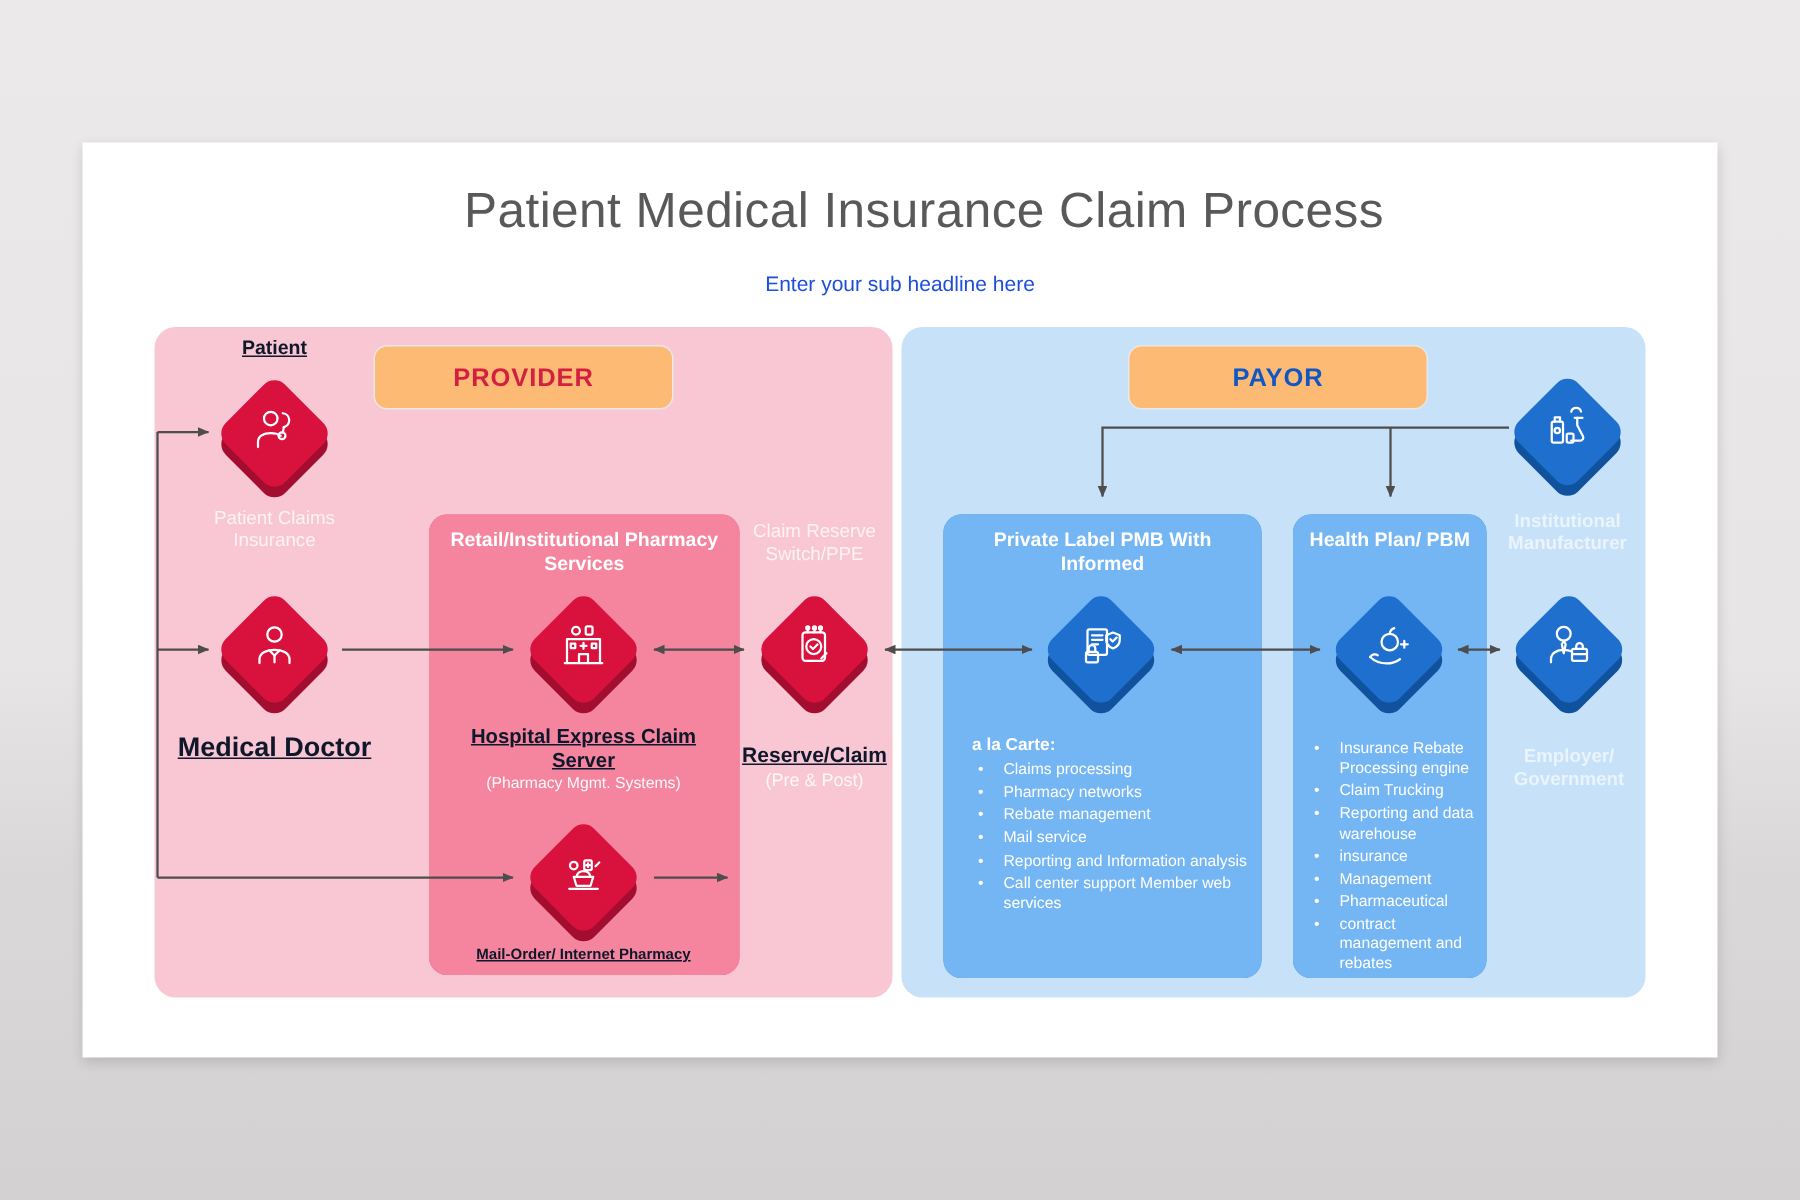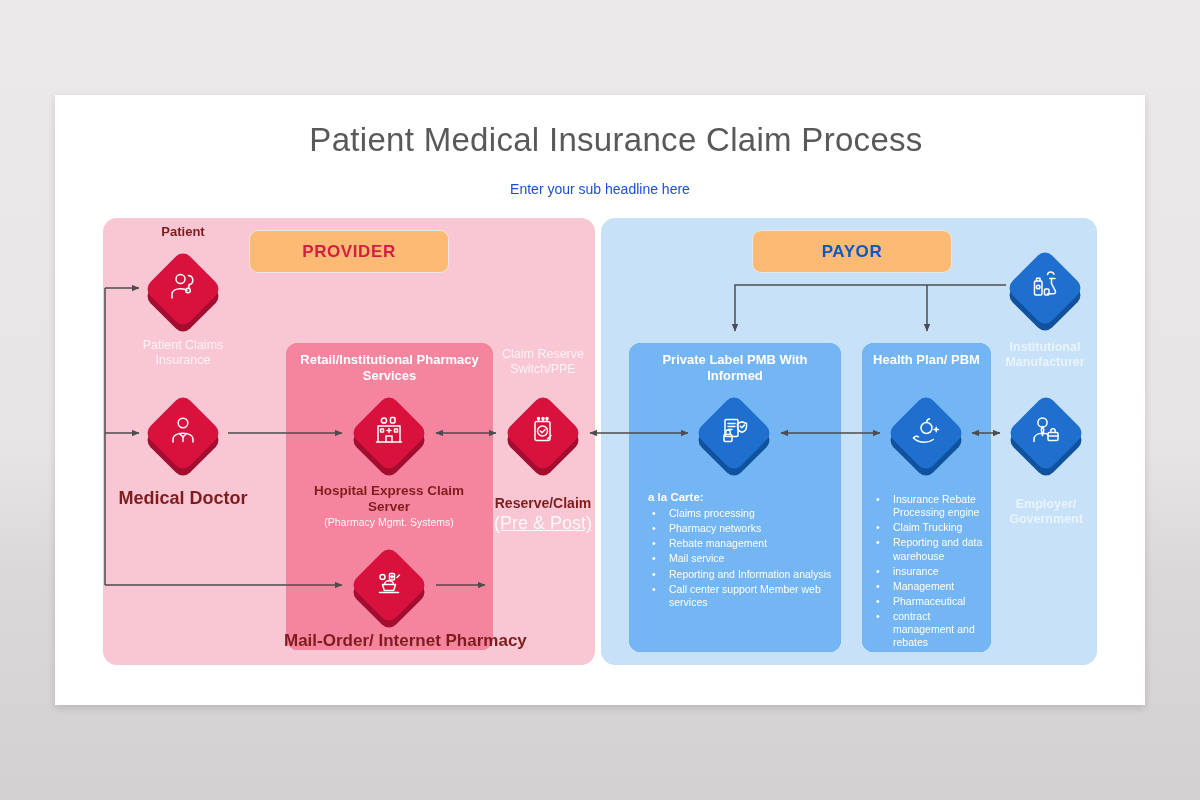--- a/index.html
+++ b/index.html
@@ -42,21 +42,21 @@
   .bluecard{background:#74b5f3;}
   .bluecard-back{background:#3189e6;}
 
   .card-title{
     position:absolute;text-align:center;color:#ffffff;font-weight:bold;
     font-size:13px;line-height:1.22;z-index:6;
   }
   .cap{
     position:absolute;text-align:center;z-index:6;font-size:12.5px;line-height:1.22;
   }
-  .cap.solid{color:#7f1d1d;font-weight:bold;}
+  .cap.solid{color:#0f172a;font-weight:bold;text-decoration:underline;}
   .cap.faded{color:rgba(255,255,255,.78);}
   .cap.fadedbold{color:rgba(255,255,255,.62);font-weight:bold;}
   .cap.small{font-size:10.5px;font-weight:normal;color:rgba(255,255,255,.95);}
 
   .connectors{position:absolute;left:0;top:0;z-index:4;pointer-events:none;}
 
   .diamond{position:absolute;width:80px;height:80px;z-index:5;}
   .d-back,.d-front{
     position:absolute;left:12px;top:12px;width:56px;height:56px;border-radius:10px;
   }
@@ -178,39 +178,39 @@
       <svg class="d-icon" width="36" height="36" viewBox="0 0 36 36" fill="none" stroke="#ffffff" stroke-width="1.5" stroke-linecap="round" stroke-linejoin="round">
         <path d="M8.5 27.5h19"></path>
         <path d="M11.5 19.5l1.8 6h9.4l1.8-6z"></path>
         <path d="M13.5 19.5c0-2.2 2-3.8 4.5-3.8s4.5 1.6 4.5 3.8"></path>
         <circle cx="11.5" cy="12" r="2.5"></circle>
         <rect x="18.5" y="8.5" width="5" height="6.5" rx="1"></rect>
         <path d="M21 10.5v2.5M19.8 11.8h2.5"></path>
         <path d="M26 12.5l2.5-2.5"></path>
       </svg>
     </div>
-    <div class="cap solid" style="left:229px;top:536px;width:210px;font-size:17px;white-space:nowrap;">Mail-Order/ Internet Pharmacy</div>
+    <div class="cap solid" style="left:229px;top:536px;width:210px;font-size:10px;white-space:nowrap;">Mail-Order/ Internet Pharmacy</div>
 
     <div class="cap faded" style="left:428px;top:252px;width:120px;">Claim Reserve Switch/PPE</div>
     <div class="diamond red" style="left:448px;top:298px;">
       <span class="d-back"></span>
         <span class="d-front"></span>
       <svg class="d-icon" width="36" height="36" viewBox="0 0 36 36" fill="none" stroke="#ffffff" stroke-width="1.5" stroke-linecap="round" stroke-linejoin="round">
         <rect x="10" y="8.5" width="15" height="19" rx="2"></rect>
         <path d="M13.5 8.5V6.4M18 8.5V6.4M22 8.5V6.4"></path>
         <circle cx="13.5" cy="5.6" r="1"></circle>
           <circle cx="18" cy="5.6" r="1"></circle>
           <circle cx="22" cy="5.6" r="1"></circle>
         <circle cx="17.5" cy="18" r="5"></circle>
         <path d="M15.3 18l1.7 1.7 3-3"></path>
         <path d="M22.5 26l3.5-3.5"></path>
       </svg>
     </div>
     <div class="cap solid" style="left:428px;top:400px;width:120px;font-size:14px;">Reserve/Claim</div>
-    <div class="cap" style="left:428px;top:418px;width:120px;color:rgba(255,255,255,.88);font-size:18px;text-decoration:underline;">(Pre &amp; Post)</div>
+    <div class="cap" style="left:428px;top:418px;width:120px;color:rgba(255,255,255,.88);font-size:12px;">(Pre &amp; Post)</div>
 
     <div class="diamond blue" style="left:950px;top:153px;">
       <span class="d-back"></span>
         <span class="d-front"></span>
       <svg class="d-icon" width="36" height="36" viewBox="0 0 36 36" fill="none" stroke="#ffffff" stroke-width="1.5" stroke-linecap="round" stroke-linejoin="round">
         <rect x="7.5" y="13" width="7.5" height="14" rx="1.2"></rect>
         <path d="M9.5 13v-2.8h3.5V13"></path>
         <circle cx="11.2" cy="19" r="1.8"></circle>
         <path d="M24.5 10.5v5l3.8 7.3c.7 1.4-.3 3-1.9 3h-5.9"></path>
         <path d="M22.8 10.5h5.2"></path>

